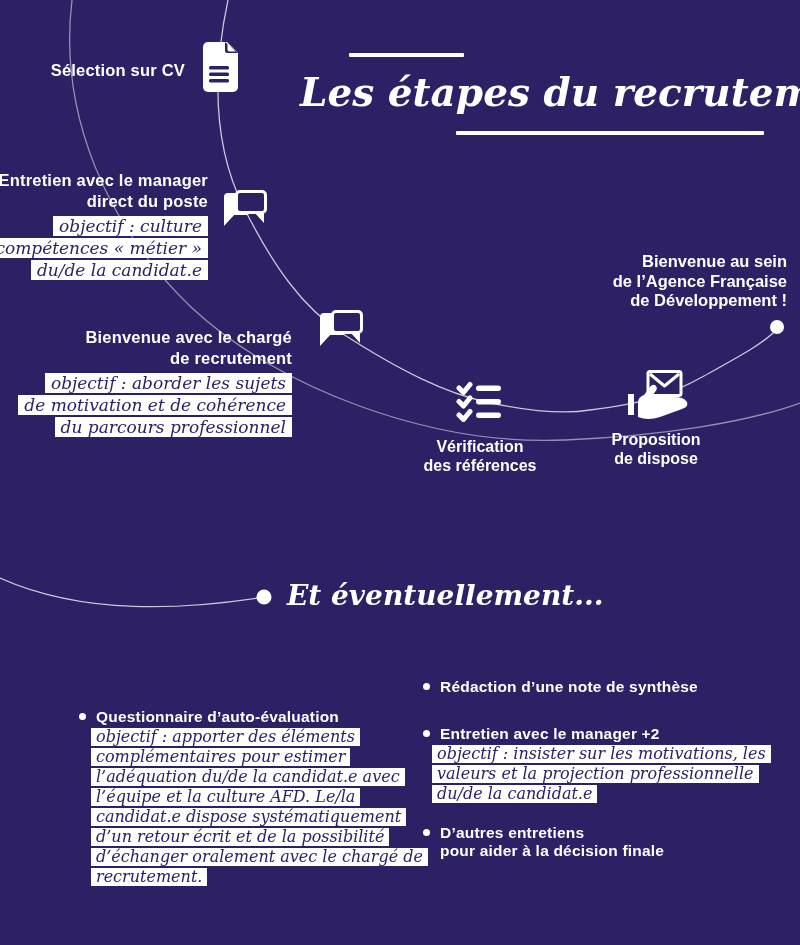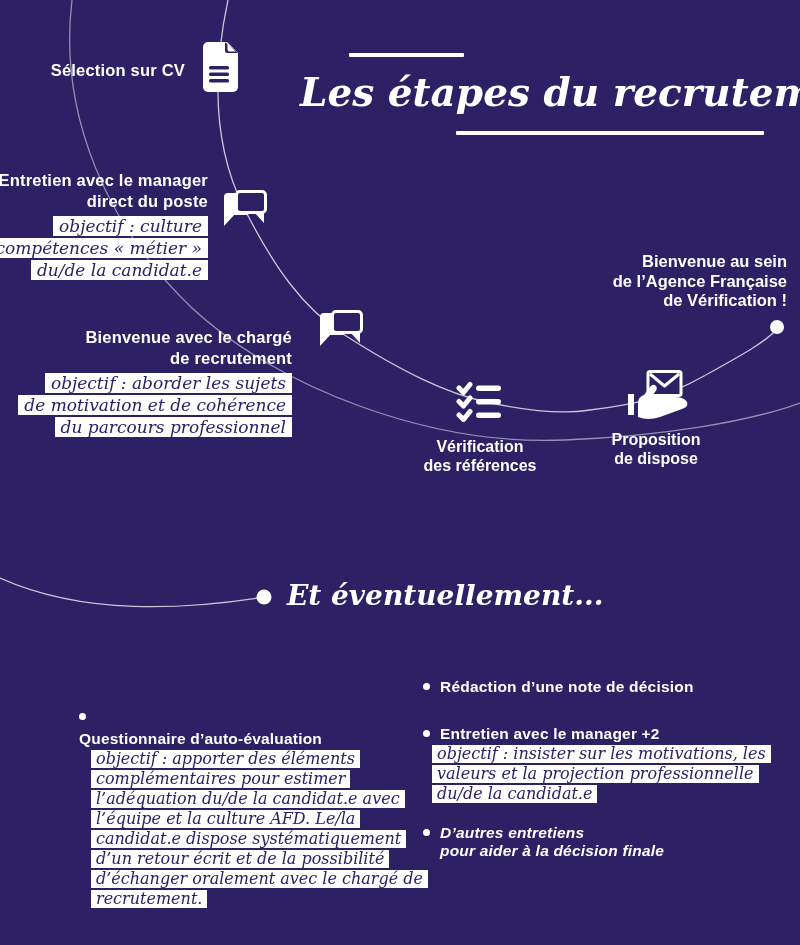--- a/index.html
+++ b/index.html
@@ -59,22 +59,22 @@
     font-size:28px;color:#ffffff;white-space:nowrap;
   }
 
   .opt-col{position:absolute;top:678px;}
   .opt-left{left:79px;width:320px;}
   .opt-right{left:423px;width:340px;}
   .opt-item{display:flex;gap:10px;align-items:flex-start;}
   .opt-item + .opt-item{margin-top:29px;}
   .bullet-dot{flex:none;width:7px;height:7px;border-radius:50%;background:#ffffff;margin-top:5px;}
   .opt-item .txt{color:#ffffff;font-weight:bold;font-size:15.5px;line-height:18px;letter-spacing:.2px;}
-  .opt-item .txt .lbl-line{display:block;font-style:italic;}
-  .gap-lg{margin-top:30px !important;flex-direction:column;}
+  .opt-item .txt .lbl-line{display:block;}
+  .gap-lg{margin-top:30px !important;}
   .gap-after-obj{margin-top:21px !important;}
 
   .obj-block{}
   .obj-left{margin-left:12px;}
   .obj-right{margin-left:9px;}
   .obj-block .hl-row{white-space:nowrap;}
   .obj-block .hl{
     font-size:16px;line-height:16px;padding:1px 5px;margin-top:2px;
   }
 </style>
@@ -168,21 +168,21 @@
              Q57 27 60 32 Q62 37 55 39 L33 47 Q21 51 11 47 Z"></path>
   </svg>
   <div class="center-label proposition">
     <span class="lbl-line">Proposition</span>
     <span class="lbl-line">de dispose</span>
   </div>
 
   <div class="welcome">
     <span class="lbl-line">Bienvenue au sein</span>
     <span class="lbl-line">de l’Agence Française</span>
-    <span class="lbl-line">de Vérification !</span>
+    <span class="lbl-line">de Développement !</span>
   </div>
 
   <h2 class="eventually-heading">Et éventuellement...</h2>
 
   <div class="opt-col opt-left">
     <div class="opt-item gap-lg">
       <span class="bullet-dot"></span>
       <span class="txt">Questionnaire d’auto-évaluation</span>
     </div>
     <div class="obj-block obj-left">
@@ -193,21 +193,21 @@
       <span class="hl-row"><span class="hl">candidat.e dispose systématiquement</span></span>
       <span class="hl-row"><span class="hl">d’un retour écrit et de la possibilité</span></span>
       <span class="hl-row"><span class="hl">d’échanger oralement avec le chargé de</span></span>
       <span class="hl-row"><span class="hl">recrutement.</span></span>
     </div>
   </div>
 
   <div class="opt-col opt-right">
     <div class="opt-item">
       <span class="bullet-dot"></span>
-      <span class="txt">Rédaction d’une note de décision</span>
+      <span class="txt">Rédaction d’une note de synthèse</span>
     </div>
     <div class="opt-item">
       <span class="bullet-dot"></span>
       <span class="txt">Entretien avec le manager +2</span>
     </div>
     <div class="obj-block obj-right">
       <span class="hl-row"><span class="hl">objectif : insister sur les motivations, les</span></span>
       <span class="hl-row"><span class="hl">valeurs et la projection professionnelle</span></span>
       <span class="hl-row"><span class="hl">du/de la candidat.e</span></span>
     </div>

